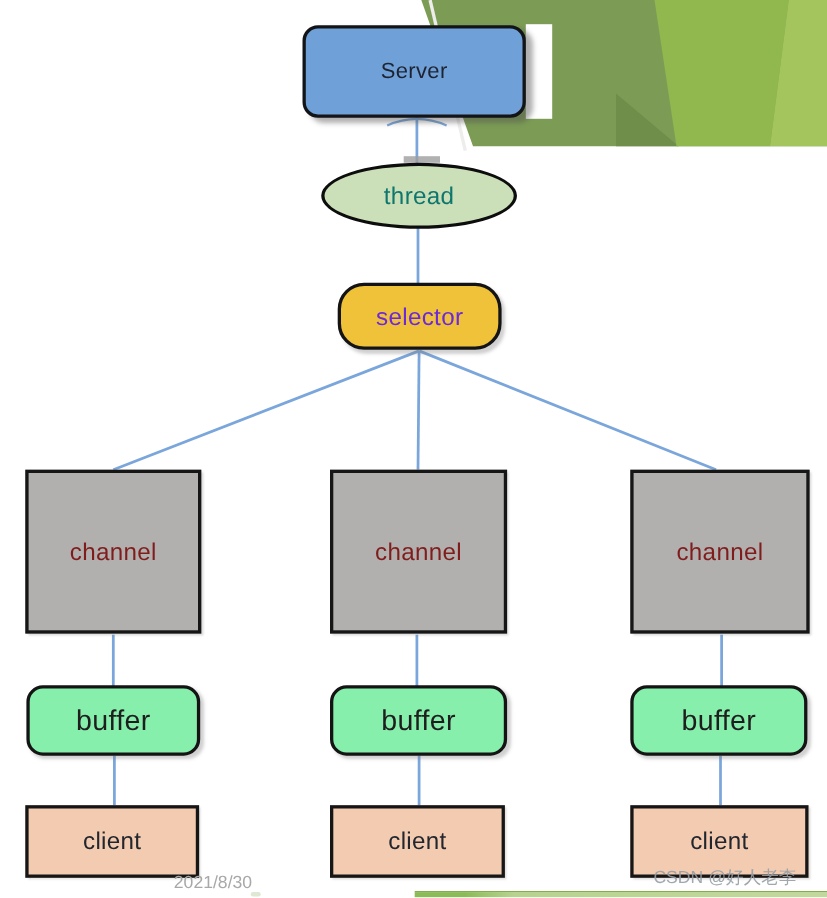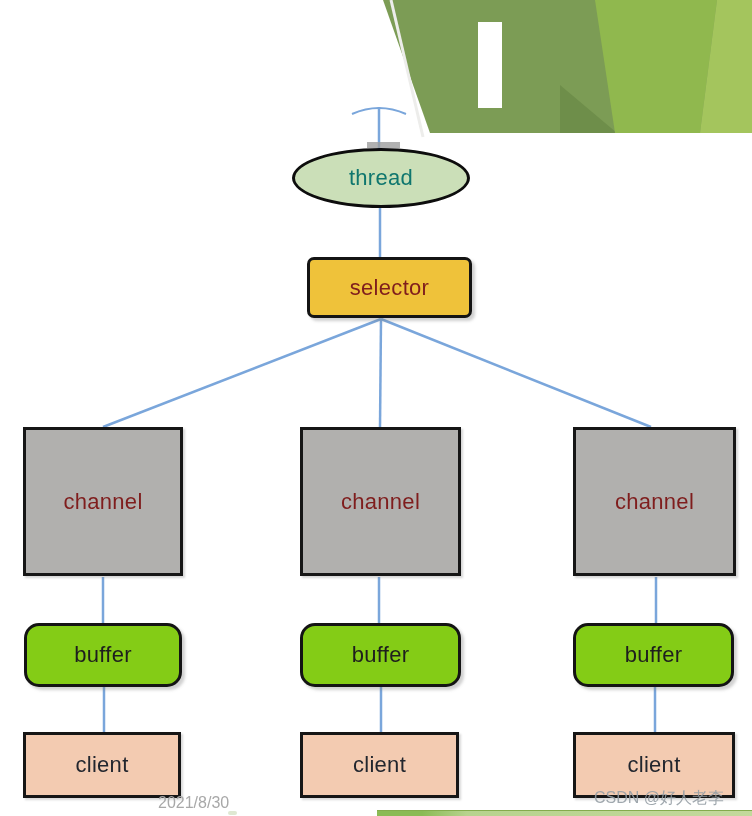--- a/index.html
+++ b/index.html
@@ -41,47 +41,47 @@
   }
   .thread {
     left: 292px; top: 148px; width: 178px; height: 60px;
     background: #cbdfb8;
     border: 3px solid #0d0d0d;
     border-radius: 50%;
     color: #0f766e;
     font-size: 22px;
   }
   .selector {
-    left: 307px; top: 257px; width: 165px; height: 61px;
+    left: 307px; top: 257px; width: 149px; height: 61px;
     background: #efc23a;
     border: 3px solid #141414;
-    border-radius: 7px;
+    border-radius: 24px;
     box-shadow: 3px 3px 3px rgba(120,120,120,0.35);
-    color: #7f1d1d;
+    color: #6d28d9;
     font-size: 22px;
   }
   .channel {
     top: 427px; height: 149px;
     background: #b1b0ae;
     border: 3px solid #161616;
     box-shadow: 2px 2px 2px rgba(120,120,120,0.3);
     color: #7f1d1d;
     font-size: 22px;
   }
   .ch-1 { left: 23px;  width: 160px; }
   .ch-2 { left: 300px; width: 161px; }
   .ch-3 { left: 573px; width: 163px; }
   .buffer {
     top: 623px; height: 64px;
-    background: #84cc16;
+    background: #86efac;
     border: 3px solid #141414;
     border-radius: 15px;
     box-shadow: 3px 3px 3px rgba(120,120,120,0.35);
     color: #1e1e1e;
-    font-size: 22px;
+    font-size: 26px;
   }
   .bf-1 { left: 24px;  width: 158px; }
   .bf-2 { left: 300px; width: 161px; }
   .bf-3 { left: 573px; width: 161px; }
   .client {
     top: 732px; height: 66px;
     background: #f3cbb1;
     border: 3px solid #161616;
     box-shadow: 2px 2px 2px rgba(130,130,130,0.3);
     color: #22262e;
@@ -137,20 +137,23 @@
       <line x1="103" y1="577" x2="103" y2="624"></line>
       <line x1="379" y1="577" x2="379" y2="624"></line>
       <line x1="656" y1="577" x2="656" y2="624"></line>
       <line x1="104" y1="687" x2="104" y2="733"></line>
       <line x1="381" y1="687" x2="381" y2="733"></line>
       <line x1="655" y1="687" x2="655" y2="733"></line>
     </g>
     <rect x="367" y="142" width="33" height="6" fill="#9e9e9e" opacity="0.8"></rect>
   </svg>
 
+  <div class="node server">
+    <span>Server</span>
+  </div>
 
   <div class="node thread">
     <span>thread</span>
   </div>
 
   <div class="node selector">
     <span>selector</span>
   </div>
 
   <div class="node channel ch-1">

